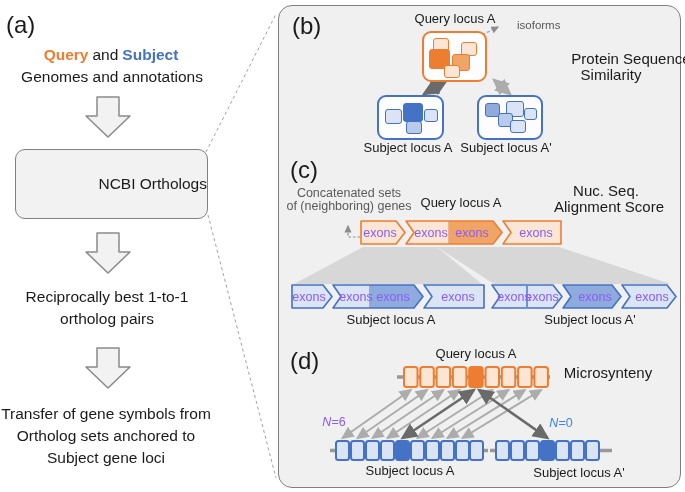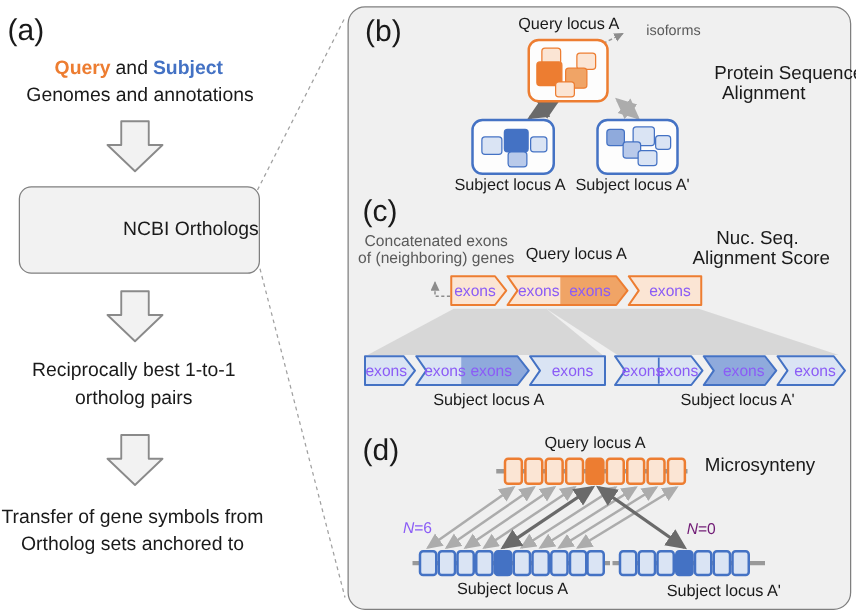--- a/index.html
+++ b/index.html
@@ -155,27 +155,28 @@
   </div>
 
   <div class="t f16 tc mlines" style="left:107px;top:286px;">
     <div>Reciprocally best 1-to-1</div>
     <div>ortholog pairs</div>
   </div>
 
   <div class="t f16 tc mlines" style="left:106px;top:403px;">
     <div>Transfer of gene symbols from</div>
     <div>Ortholog sets anchored to</div>
+    <div>Subject gene loci</div>
   </div>
 
   <div class="t f24" style="left:292px;top:12px;">(b)</div>
   <div class="t f13 tc" style="left:455px;top:12px;">Query locus A</div>
   <div class="t f11" style="left:517px;top:19px;">isoforms</div>
   <div class="t f15 tc" style="left:611px;top:50px;margin-left:20px;">Protein Sequence</div>
-  <div class="t f15 tc" style="left:611px;top:66px;">Alignment</div>
+  <div class="t f15 tc" style="left:611px;top:66px;">Similarity</div>
 
   <div class="locus-box ob" id="bx-q" style="left:422px;top:31px;width:61px;height:47px;">
       <div class="sq" style="left: 9px; top: 5px; width: 16px; height: 14px; background: rgb(251, 229, 212); border: 1.5px solid rgb(237, 125, 49);"></div>
       <div class="sq" style="left: 37px; top: 9px; width: 16px; height: 14px; background: rgb(251, 229, 212); border: 1.5px solid rgb(237, 125, 49);"></div>
       <div class="sq" style="left: 5px; top: 16px; width: 21px; height: 20px; background: rgb(237, 125, 49); border: 1.5px solid rgb(237, 125, 49);"></div>
       <div class="sq" style="left: 28px; top: 21px; width: 18px; height: 17px; background: rgb(240, 164, 102); border: 1.5px solid rgb(237, 125, 49);"></div>
       <div class="sq" style="left: 20px; top: 32px; width: 16px; height: 13px; background: rgb(251, 229, 212); border: 1.5px solid rgb(237, 125, 49);"></div>
     </div>
   <div class="locus-box bb" id="bx-sa" style="left:377px;top:95px;width:63px;height:41px;">
       <div class="sq" style="left: 6px; top: 12px; width: 17px; height: 15px; background: rgb(218, 228, 244); border: 1.5px solid rgb(68, 114, 196);"></div>
@@ -188,33 +189,33 @@
       <div class="sq" style="left: 27px; top: 4px; width: 18px; height: 16px; background: rgb(218, 228, 244); border: 1.5px solid rgb(68, 114, 196);"></div>
       <div class="sq" style="left: 19px; top: 16px; width: 15px; height: 14px; background: rgb(185, 202, 234); border: 1.5px solid rgb(68, 114, 196);"></div>
       <div class="sq" style="left: 31px; top: 23px; width: 16px; height: 13px; background: rgb(218, 228, 244); border: 1.5px solid rgb(68, 114, 196);"></div>
       <div class="sq" style="left: 45px; top: 11px; width: 13px; height: 12px; background: rgb(218, 228, 244); border: 1.5px solid rgb(68, 114, 196);"></div>
     </div>
 
   <div class="t f13 tc" style="left:408px;top:141px;">Subject locus A</div>
   <div class="t f13 tc" style="left:506px;top:141px;">Subject locus A'</div>
 
   <div class="t f24" style="left:290px;top:156px;">(c)</div>
-  <div class="t f12 tc" style="left:349px;top:186px;">Concatenated exons</div>
+  <div class="t f12 tc" style="left:349px;top:186px;">Concatenated sets</div>
   <div class="t f12 tc" style="left:349px;top:199px;">of (neighboring) genes</div>
   <div class="t f13 tc" style="left:461px;top:196px;">Query locus A</div>
   <div class="t f15 tc" style="left:606px;top:182px;">Nuc. Seq.</div>
   <div class="t f15 tc" style="left:609px;top:198px;">Alignment Score</div>
   <div class="t f13 tc" style="left:391px;top:313px;">Subject locus A</div>
   <div class="t f13 tc" style="left:590px;top:313px;">Subject locus A'</div>
 
   <div class="t f24" style="left:290px;top:347px;">(d)</div>
   <div class="t f13 tc" style="left:476px;top:347px;">Query locus A</div>
   <div class="t f15 tc" style="left:608px;top:364px;">Microsynteny</div>
   <div class="t f12 tc" style="left:334px;top:415px;color:#8b5cf6;"><i>N</i><span>=6</span></div>
-  <div class="t f12 tc" style="left:561px;top:416px;color:#701a75;"><i>N</i><span>=0</span></div>
+  <div class="t f12 tc" style="left:561px;top:416px;color:#3b82f6;"><i>N</i><span>=0</span></div>
   <div class="t f13 tc" style="left:410px;top:464px;">Subject locus A</div>
   <div class="t f13 tc" style="left:579px;top:466px;">Subject locus A'</div>
 
   <div id="exon-labels">
       <span class="exlab" style="left: 380px; top: 232.5px;">exons</span>
       <span class="exlab" style="left: 431px; top: 232.5px;">exons</span>
       <span class="exlab" style="left: 472px; top: 232.5px;">exons</span>
       <span class="exlab" style="left: 536px; top: 232.5px;">exons</span>
       <span class="exlab" style="left: 309px; top: 296.5px;">exons</span>
       <span class="exlab" style="left: 356px; top: 296.5px;">exons</span>

